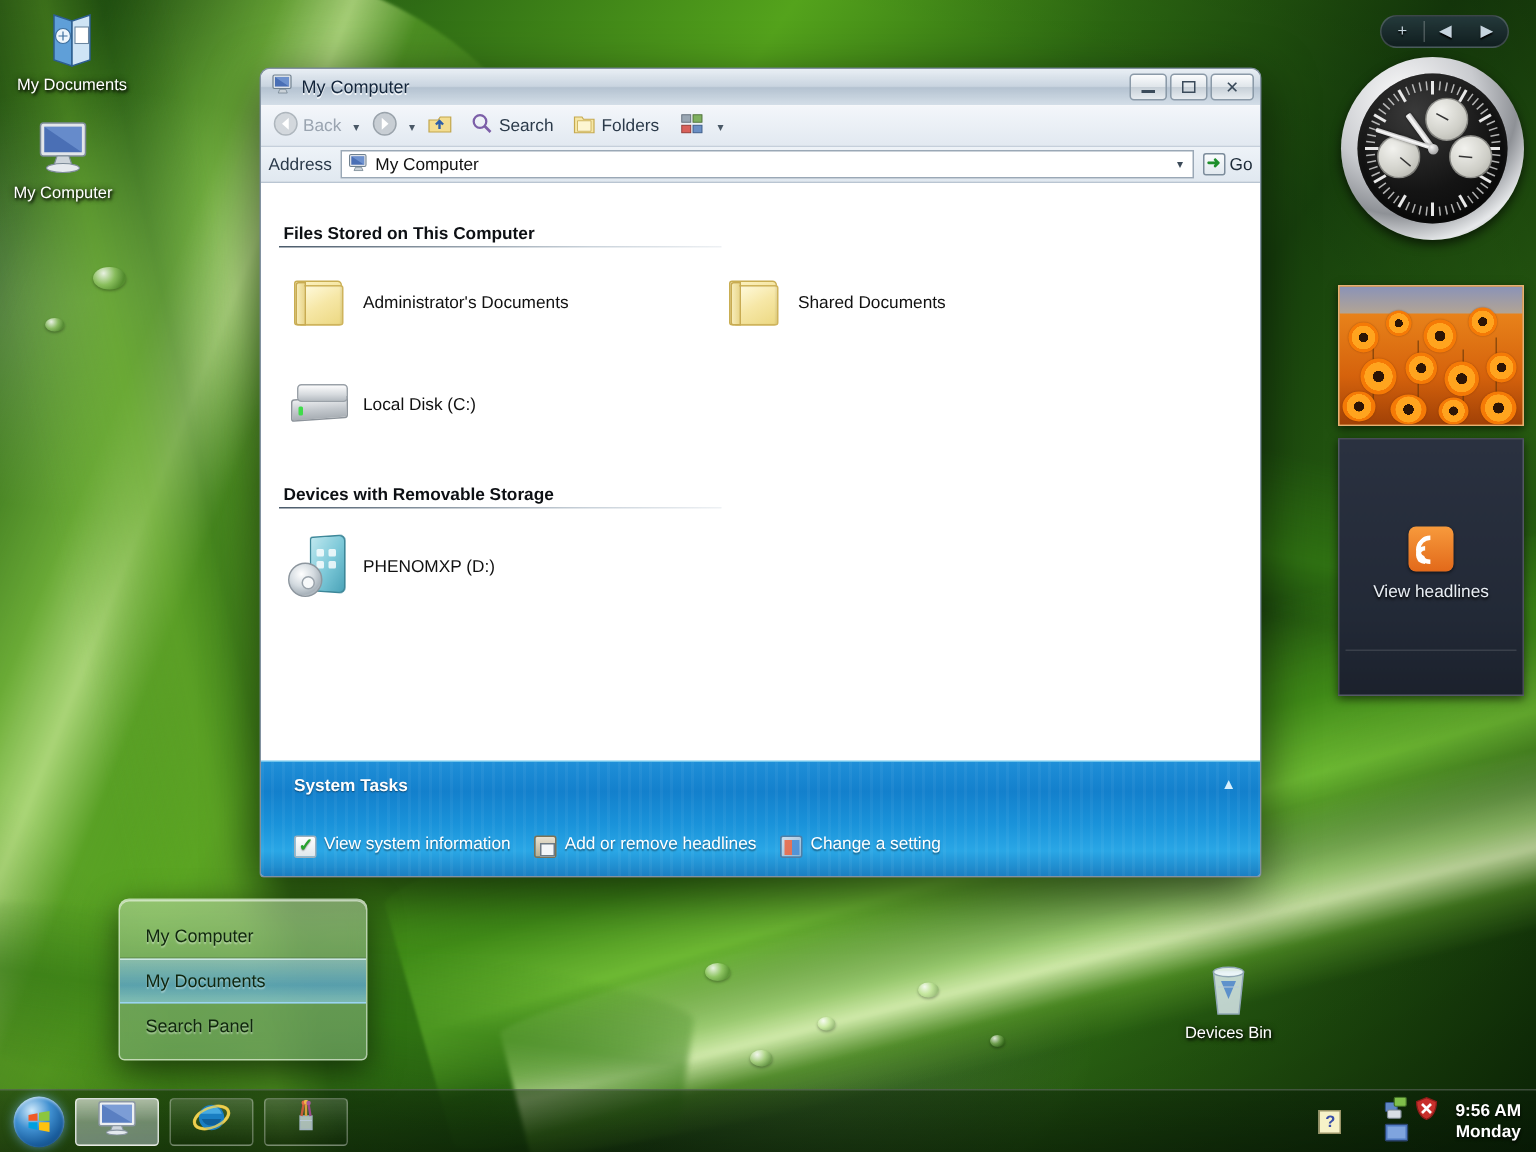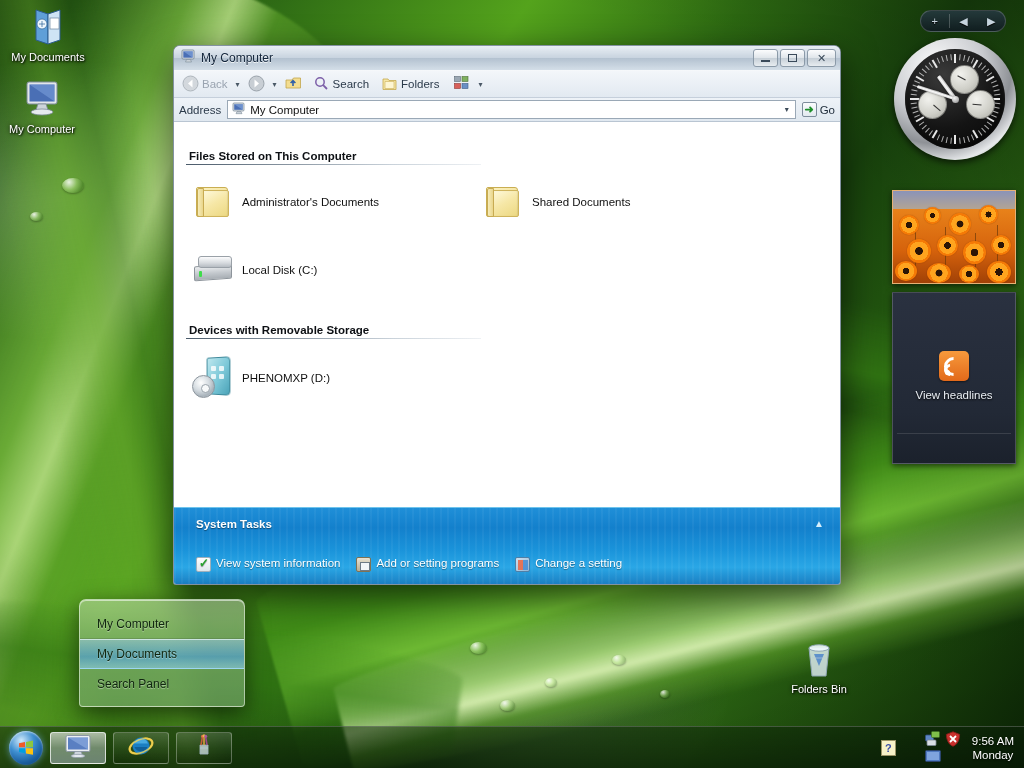--- a/index.html
+++ b/index.html
@@ -303,21 +303,21 @@
     display:flex; align-items:center; justify-content:center;
     background: linear-gradient(180deg, rgba(255,255,255,.16), rgba(255,255,255,.05) 50%, rgba(0,0,0,.12));
   }
   .tb-btn.active {
     background: linear-gradient(180deg, rgba(255,255,255,.62), rgba(225,235,240,.42) 50%, rgba(190,205,215,.50));
     border-color: rgba(255,255,255,.72);
   }
   #tray { margin-left:auto; display:flex; align-items:center; gap:7px; padding-right:10px; }
   #tray .tr-ic { width:16px; height:16px; }
   #clocktray { text-align:center; color:#fff; font-size:11.5px; line-height:14px;
-               text-shadow:0 1px 2px rgba(0,0,0,.9); font-weight:normal; padding-left:4px; }
+               text-shadow:0 1px 2px rgba(0,0,0,.9); font-weight:bold; padding-left:4px; }
   #qhelp { width:15px; height:16px; background:#f7f2c8; border:1px solid #9a9468;
            color:#3a4ea8; font-size:11px; text-align:center; line-height:14px; font-weight:bold; }
 </style>
 </head>
 <body>
 
 <div id="wallpaper">
   <div class="blade" id="b1"></div>
   <div class="blade" id="b2"></div>
   <div class="blade" id="b5"></div>
@@ -362,21 +362,21 @@
 
 <div class="desk-icon" style="left:779px;top:638px;">
   <span class="glyph">
     <svg width="38" height="42" viewBox="0 0 38 42">
       <path d="M9 10 L12 38 h14 l3 -28 Z" fill="rgba(225,238,245,.82)" stroke="#8fa6b4" stroke-width="1"></path>
       <ellipse cx="19" cy="10" rx="10" ry="3.2" fill="rgba(240,248,252,.9)" stroke="#8fa6b4" stroke-width="1"></ellipse>
       <path d="M14 16 l5 12 l5 -12 z" fill="#3c79c9" opacity=".75"></path>
       <path d="M12 20 h14" stroke="#b9ccd8" stroke-width=".7"></path>
     </svg>
   </span>
-  <span>Folders Bin</span>
+  <span>Devices Bin</span>
 </div>
 
 <div id="sidebar">
 
   <div id="gadget-bar">
     <div class="gb">+</div>
     <div class="sep"></div>
     <div class="gb">◀</div>
     <div class="gb">▶</div>
   </div>
@@ -660,21 +660,21 @@
   <div id="systasks">
     <div class="st-title">System Tasks</div>
     <div class="st-chev">▲</div>
     <div class="st-links">
       <div class="st-link">
         <span class="st-ic info"></span>
         <span>View system information</span>
       </div>
       <div class="st-link">
         <span class="st-ic addrm"></span>
-        <span>Add or setting programs</span>
+        <span>Add or remove headlines</span>
       </div>
       <div class="st-link">
         <span class="st-ic setting"></span>
         <span>Change a setting</span>
       </div>
     </div>
   </div>
 </div>
 
 <div id="startmenu">

